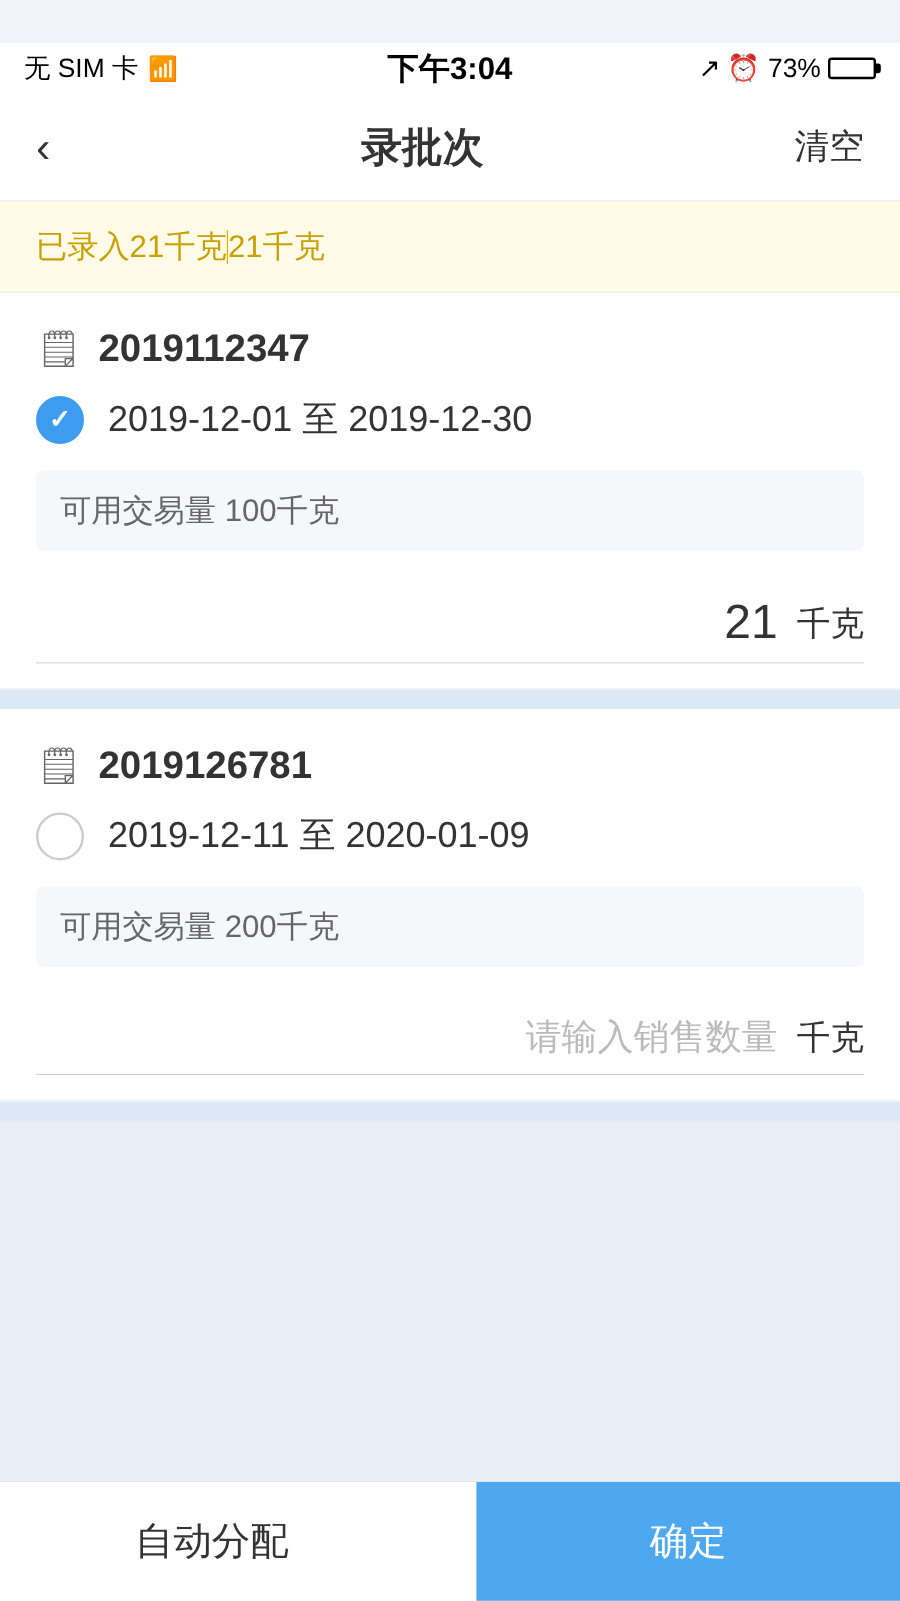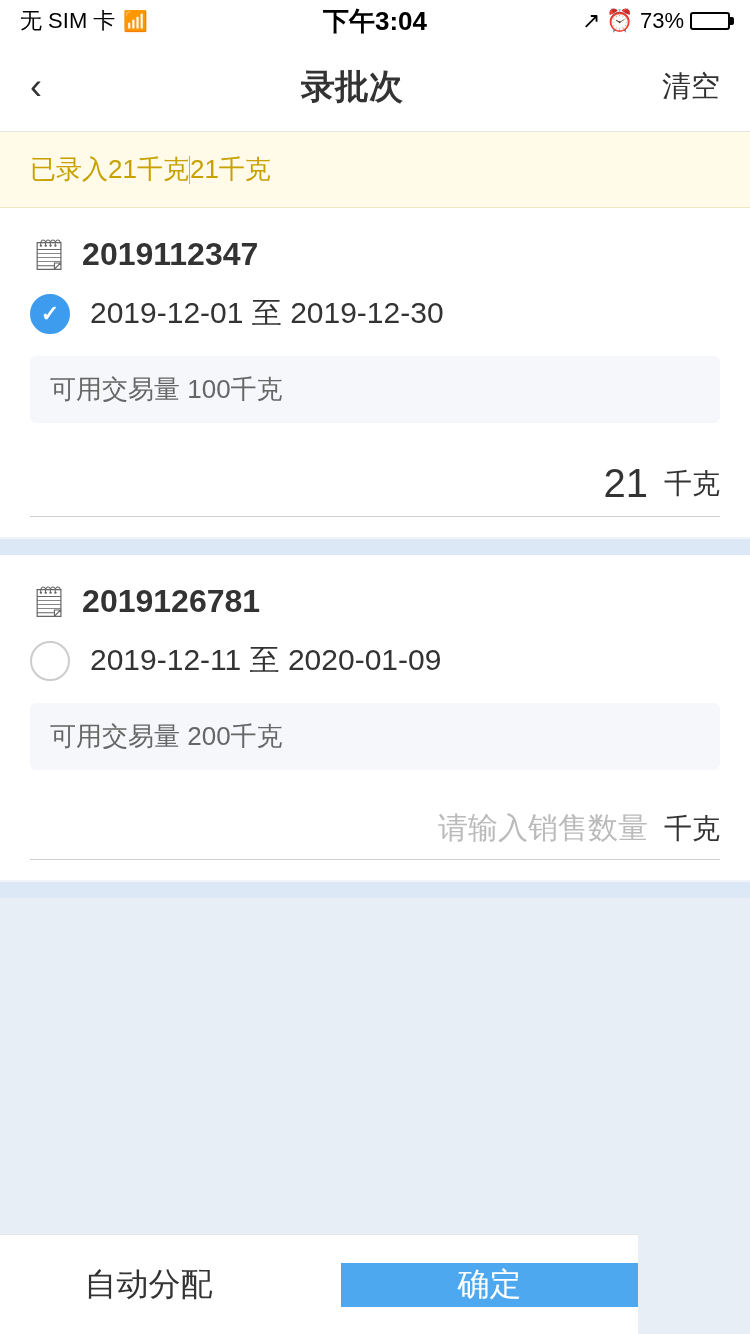--- a/index.html
+++ b/index.html
@@ -16,20 +16,21 @@
     
     .status-bar {
       height: 42px;
       background: #fff;
       display: flex;
       align-items: center;
       justify-content: space-between;
       padding: 0 20px;
       font-size: 22px;
       color: #000;
+      margin-top: 36px;
     }
     .status-bar-left {
       display: flex;
       align-items: center;
       gap: 8px;
       font-size: 22px;
     }
     .status-bar-center {
       font-size: 26px;
       font-weight: 600;
@@ -226,26 +227,25 @@
       background: #e8eef5;
       flex: 1;
       min-height: 400px;
     }
 
     
     .bottom-bar {
       position: fixed;
       bottom: 0;
       left: 0;
-      width: 638px;
+      width: 750px;
       height: 100px;
       display: flex;
       background: #fff;
       border-top: 1px solid #e5e5e5;
-      align-items: center;
     }
     .bottom-btn-auto {
       flex: 1;
       display: flex;
       align-items: center;
       justify-content: center;
       font-size: 32px;
       color: #333;
       background: #fff;
       cursor: pointer;

